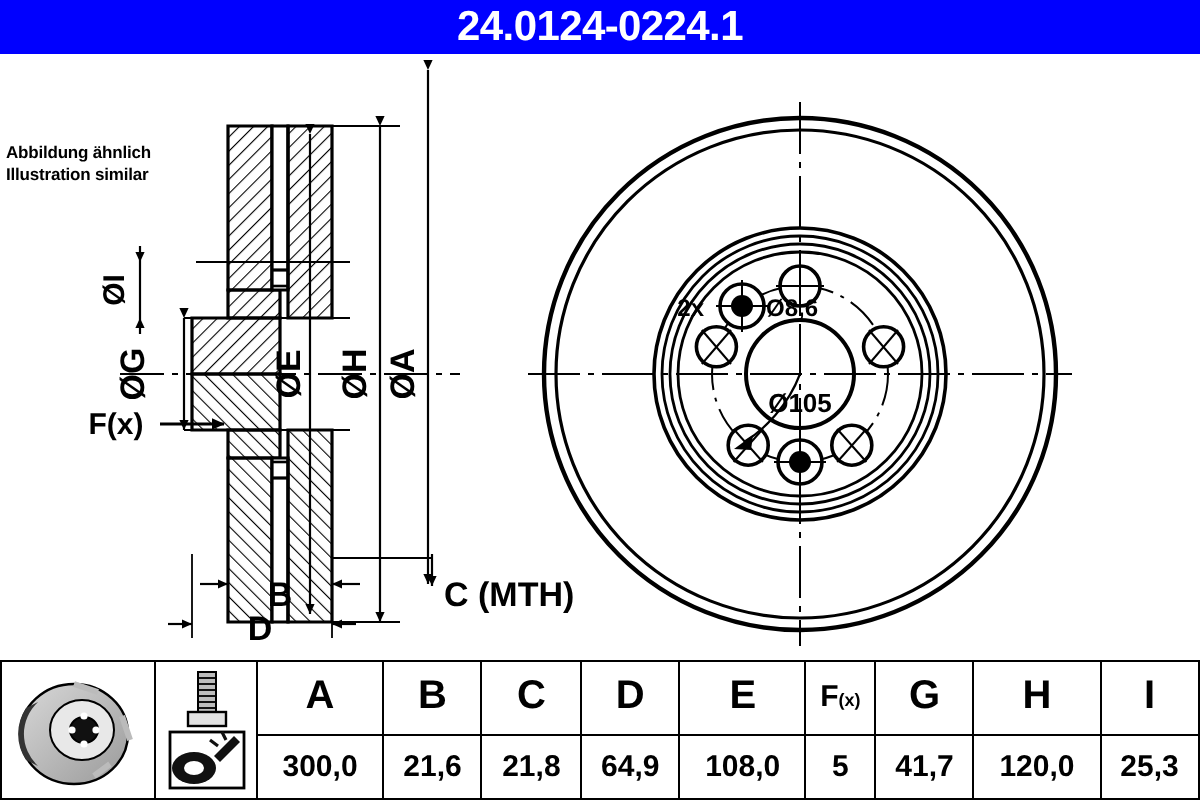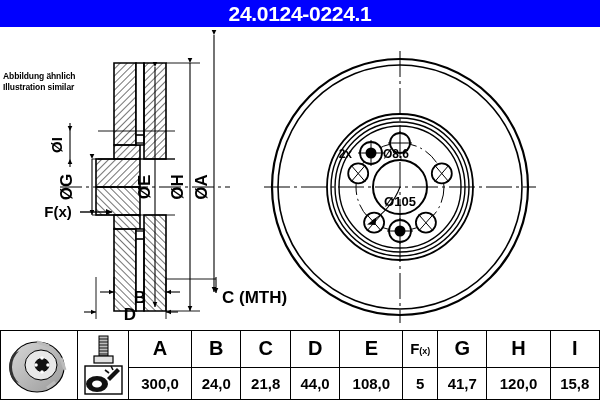--- a/index.html
+++ b/index.html
@@ -283,25 +283,25 @@
       <th class="hdr">C</th>
       <th class="hdr">D</th>
       <th class="hdr">E</th>
       <th class="hdr fx"><span>F</span><sub>(x)</sub></th>
       <th class="hdr">G</th>
       <th class="hdr">H</th>
       <th class="hdr">I</th>
     </tr>
     <tr>
       <td class="val">300,0</td>
-      <td class="val">24,0</td>
+      <td class="val">21,6</td>
       <td class="val">21,8</td>
-      <td class="val">44,0</td>
+      <td class="val">64,9</td>
       <td class="val">108,0</td>
       <td class="val">5</td>
       <td class="val">41,7</td>
       <td class="val">120,0</td>
-      <td class="val">15,8</td>
+      <td class="val">25,3</td>
     </tr>
   </tbody>
     </table>
 
 </div>
 
 </body></html>

